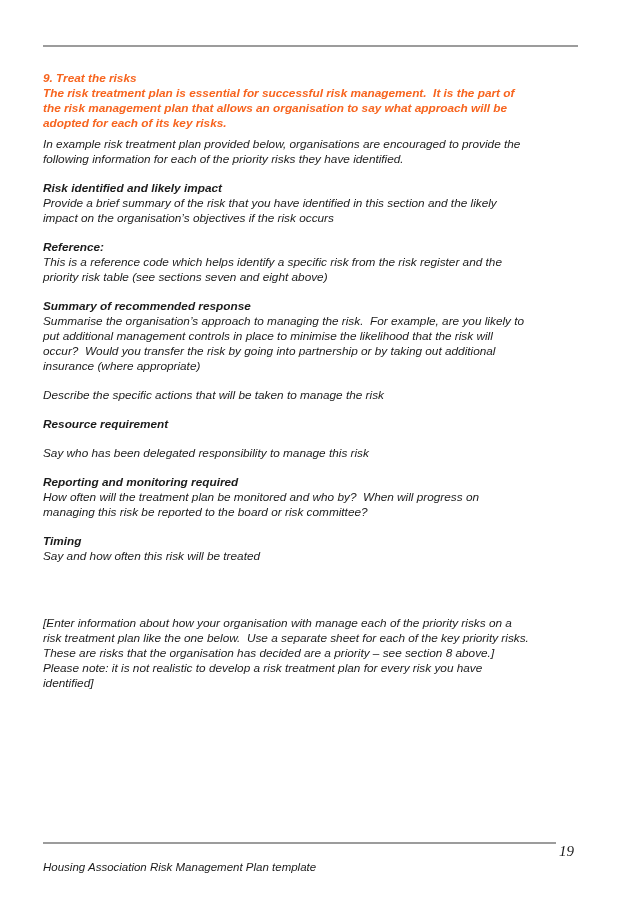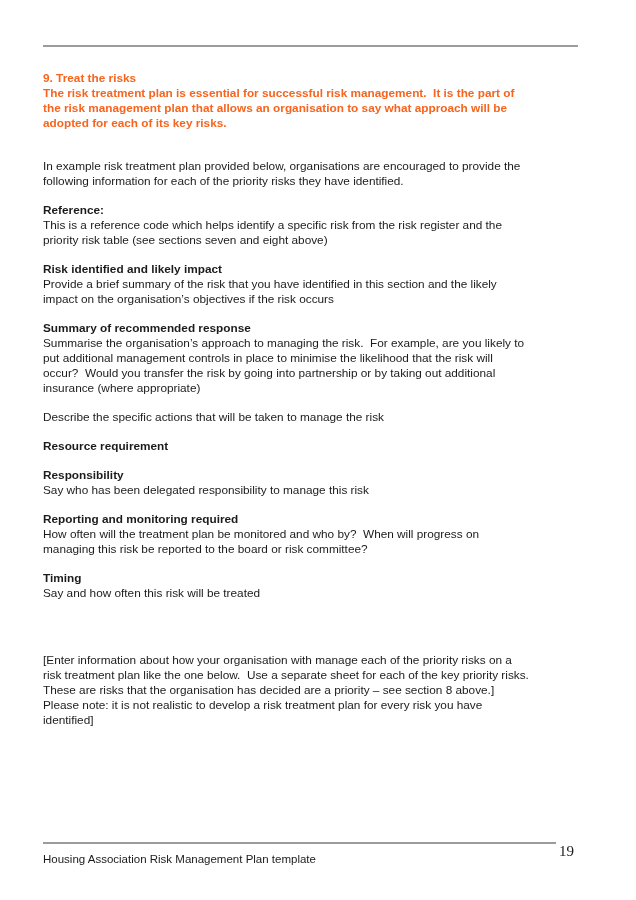--- a/index.html
+++ b/index.html
@@ -10,20 +10,21 @@
   .page {
     position: relative;
     width: 636px;
     height: 900px;
     background: #ffffff;
     overflow: hidden;
     font-family: "Liberation Sans", sans-serif;
     font-size: 11.8px;
     line-height: 15px;
     color: #1b1b1b;
+    font-style: italic;
   }
   .content {
     position: absolute;
     left: 43px;
     top: 0;
     width: 545px;
   }
   .top-rule {
     margin-top: 45px;
     height: 0;
@@ -35,21 +36,21 @@
     font-weight: bold;
     color: #f7641e;
     white-space: pre;
   }
   .p-orange {
     font-weight: bold;
     color: #f7641e;
     white-space: pre;
   }
   .p-body {
-    margin-top: 28px;
+    margin-top: 6px;
     white-space: pre;
   }
   .sec {
     margin-top: 14px;
   }
   .sec-h {
     font-weight: bold;
     white-space: pre;
   }
   .sec-b {
@@ -65,21 +66,21 @@
     top: 842px;
     width: 545px;
     font-size: 11.5px;
   }
   .footer-rule {
     width: 513px;
     height: 0;
     border-top: 2px solid #9c9c9c;
   }
   .footer-text {
-    margin-top: 8px;
+    margin-top: 16px;
     white-space: pre;
   }
   .page-number {
     position: absolute;
     right: 14px;
     top: 2px;
     font-family: "Liberation Serif", serif;
     font-size: 15px;
     color: #1b1b1b;
   }
@@ -95,49 +96,48 @@
     <div class="h-orange">9. Treat the risks</div>
 
     <div class="p-orange">The risk treatment plan is essential for successful risk management.  It is the part of
 the risk management plan that allows an organisation to say what approach will be
 adopted for each of its key risks.</div>
 
     <div class="p-body">In example risk treatment plan provided below, organisations are encouraged to provide the
 following information for each of the priority risks they have identified.</div>
 
     <section class="sec">
+      <div class="sec-h">Risk identified and likely impact</div>
+      <div class="sec-b">Provide a brief summary of the risk that you have identified in this section and the likely
+impact on the organisation’s objectives if the risk occurs</div>
+    </section>
+
+    <section class="sec">
       <div class="sec-h">Reference:</div>
       <div class="sec-b">This is a reference code which helps identify a specific risk from the risk register and the
 priority risk table (see sections seven and eight above)</div>
-    </section>
-
-    <section class="sec">
-      <div class="sec-h">Risk identified and likely impact</div>
-      <div class="sec-b">Provide a brief summary of the risk that you have identified in this section and the likely
-impact on the organisation’s objectives if the risk occurs</div>
     </section>
 
     <section class="sec">
       <div class="sec-h">Summary of recommended response</div>
       <div class="sec-b">Summarise the organisation’s approach to managing the risk.  For example, are you likely to
 put additional management controls in place to minimise the likelihood that the risk will
 occur?  Would you transfer the risk by going into partnership or by taking out additional
 insurance (where appropriate)</div>
     </section>
 
     <section class="sec">
       <div class="sec-b">Describe the specific actions that will be taken to manage the risk</div>
     </section>
 
     <section class="sec">
       <div class="sec-h">Resource requirement</div>
     </section>
 
     <section class="sec">
-      <div class="sec-h">Responsibility</div>
       <div class="sec-b">Say who has been delegated responsibility to manage this risk</div>
     </section>
 
     <section class="sec">
       <div class="sec-h">Reporting and monitoring required</div>
       <div class="sec-b">How often will the treatment plan be monitored and who by?  When will progress on
 managing this risk be reported to the board or risk committee?</div>
     </section>
 
     <section class="sec">

